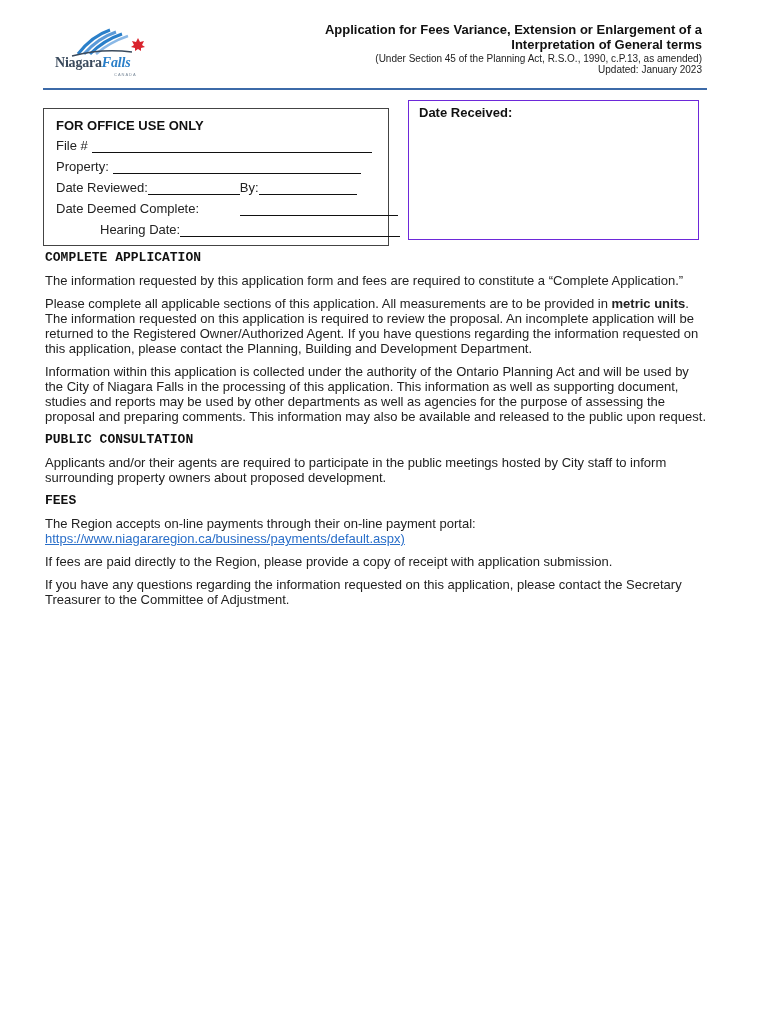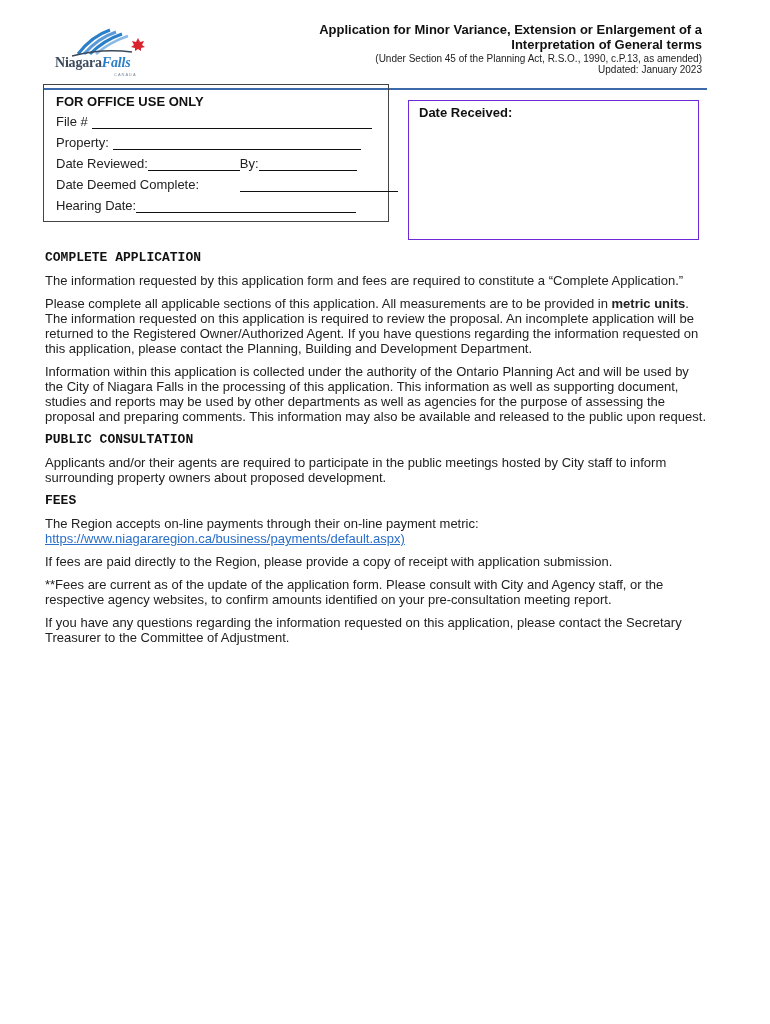--- a/index.html
+++ b/index.html
@@ -8,21 +8,21 @@
   .logo { position:absolute; left:52px; top:28px; width:100px; height:50px; }
   .logo-text { position:absolute; left:3px; top:27px; font-family:"Liberation Serif", serif;
                font-weight:bold; font-size:14px; color:#3a4a5c; letter-spacing:-0.2px; white-space:nowrap; }
   .logo-text .falls { color:#2a7fc9; font-style:italic; }
   .logo-sub { position:absolute; left:62px; top:44px; font-size:4px; color:#7a8a9a; letter-spacing:1px; }
   .header { position:absolute; right:68px; top:22px; text-align:right; }
   .title { font-weight:bold; font-size:13px; line-height:15px; color:#111; }
   .subtitle { font-size:10px; line-height:11px; color:#222; margin-top:1px; }
   .updated { font-size:10px; line-height:11px; color:#222; }
   .rule { position:absolute; left:43px; top:88px; width:664px; height:2px; background:#3c6aa8; }
-  .office-box { position:absolute; left:43px; top:84px; width:346px; height:138px;
+  .office-box { position:absolute; left:43px; top:108px; width:346px; height:138px;
                 border:1px solid #444; box-sizing:border-box; }
   .office-box .heading { position:absolute; left:12px; top:9px; font-weight:bold; font-size:13px; }
   .field { position:absolute; left:12px; font-size:13px; color:#222; white-space:nowrap; display:flex; align-items:flex-end; }
   .line { display:inline-block; border-bottom:1px solid #111; height:12px; }
   .date-box { position:absolute; left:408px; top:100px; width:291px; height:140px;
               border:1px solid #6d28d9; box-sizing:border-box; }
   .date-box .label { position:absolute; left:10px; top:4px; font-weight:bold; font-size:13px; }
   .body { position:absolute; left:45px; top:250px; width:665px; font-size:13px; line-height:15px; color:#222; }
   .body h2 { font-size:13px; font-weight:bold; margin:0 0 8px 0; color:#111;font-family:Liberation Mono, monospace; }
   .body p { margin:0 0 8px 0; }
@@ -38,21 +38,21 @@
     <path d="M38 26 Q52 12 70 6" stroke="#2a7fc9" stroke-width="3" fill="none"></path>
     <path d="M44 26 Q58 14 76 8" stroke="#8ab8e6" stroke-width="2.5" fill="none"></path>
     <path d="M20 28 Q50 20 80 24" stroke="#3a4a5c" stroke-width="1.5" fill="none"></path>
     <path d="M86 10 l2 4 l4 -1 l-2 4 l3 2 l-4 1 l0 3 l-3 -2 l-3 2 l0 -3 l-4 -1 l3 -2 l-2 -4 l4 1 z" fill="#d9232d"></path>
   </svg>
   <div class="logo-text"><span>Niagara</span><span class="falls">Falls</span></div>
   <div class="logo-sub">CANADA</div>
 </div>
 
 <div class="header">
-  <div class="title">Application for Minor Variance, Extension or Enlargement of a</div>
+  <div class="title">Application for Fees Variance, Extension or Enlargement of a</div>
   <div class="title">Interpretation of General terms</div>
   <div class="subtitle">(Under Section 45 of the Planning Act, R.S.O., 1990, c.P.13, as amended)</div>
   <div class="updated">Updated: January 2023</div>
 </div>
 
 <div class="rule"></div>
 
 <div class="office-box">
   <div class="heading">FOR OFFICE USE ONLY</div>
   <div class="field" style="top:29px;">
@@ -66,35 +66,34 @@
   <div class="field" style="top:71px;">
     <span>Date Reviewed:</span>
     <span class="line" style="width:92px;"></span>
     <span>By:</span>
     <span class="line" style="width:98px;"></span>
   </div>
   <div class="field" style="top:92px;gap:41px;">
     <span>Date Deemed Complete:</span>
     <span class="line" style="width:158px;"></span>
   </div>
-  <div class="field" style="top:113px;">
+  <div class="field" style="top:113px;margin-left:44px;">
     <span>Hearing Date:</span>
     <span class="line" style="width:220px;"></span>
   </div>
 </div>
 
 <div class="date-box">
   <div class="label">Date Received:</div>
 </div>
 
 <div class="body">
   <h2>COMPLETE APPLICATION</h2>
   <p>The information requested by this application form and fees are required to constitute a “Complete Application.”</p>
   <p><span>Please complete all applicable sections of this application. All measurements are to be provided in </span><b>metric units</b><span>. The information requested on this application is required to review the proposal. An incomplete application will be returned to the Registered Owner/Authorized Agent. If you have questions regarding the information requested on this application, please contact the Planning, Building and Development Department.</span></p>
   <p>Information within this application is collected under the authority of the Ontario Planning Act and will be used by the City of Niagara Falls in the processing of this application. This information as well as supporting document, studies and reports may be used by other departments as well as agencies for the purpose of assessing the proposal and preparing comments. This information may also be available and released to the public upon request.</p>
   <h2>PUBLIC CONSULTATION</h2>
   <p>Applicants and/or their agents are required to participate in the public meetings hosted by City staff to inform surrounding property owners about proposed development.</p>
   <h2>FEES</h2>
-  <p><span>The Region accepts on-line payments through their on-line payment metric:</span><br><a>https://www.niagararegion.ca/business/payments/default.aspx)</a></p>
+  <p><span>The Region accepts on-line payments through their on-line payment portal:</span><br><a>https://www.niagararegion.ca/business/payments/default.aspx)</a></p>
   <p>If fees are paid directly to the Region, please provide a copy of receipt with application submission.</p>
-  <p>**Fees are current as of the update of the application form.  Please consult with City and Agency staff, or the respective agency websites, to confirm amounts identified on your pre-consultation meeting report.</p>
   <p>If you have any questions regarding the information requested on this application, please contact the Secretary Treasurer to the Committee of Adjustment.</p>
 </div>
 
 </body></html>

